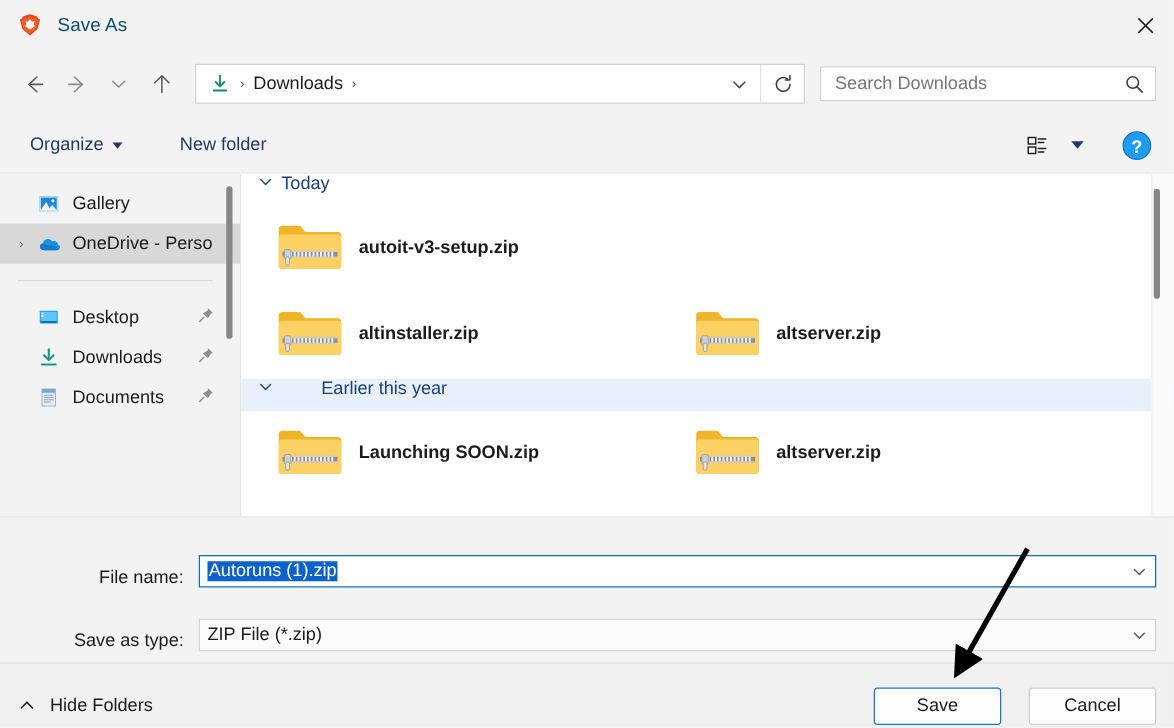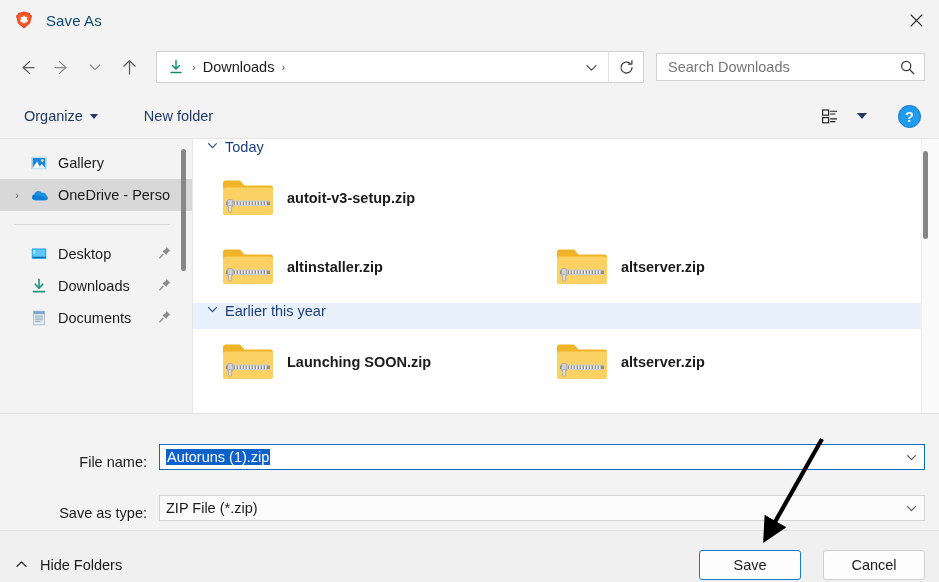--- a/index.html
+++ b/index.html
@@ -288,21 +288,21 @@
     border-left: 1px solid #e6e6e6;
     overflow: hidden;
   }
   .group-header {
     height: 26px;
     display: flex;
     align-items: flex-start;
     padding-left: 11px;
     box-sizing: border-box;
   }
-  .group-header.highlight { background: #e8f1fb; }
+  .group-header.highlight { background: #e8f1fb; gap: 32px; }
   .group-chevron {
     width: 16px;
     color: #1b4a82;
     display: flex;
     align-items: center;
     justify-content: center;
     margin-right: 5px;
   }
   .group-title {
     font-size: 14.5px;

